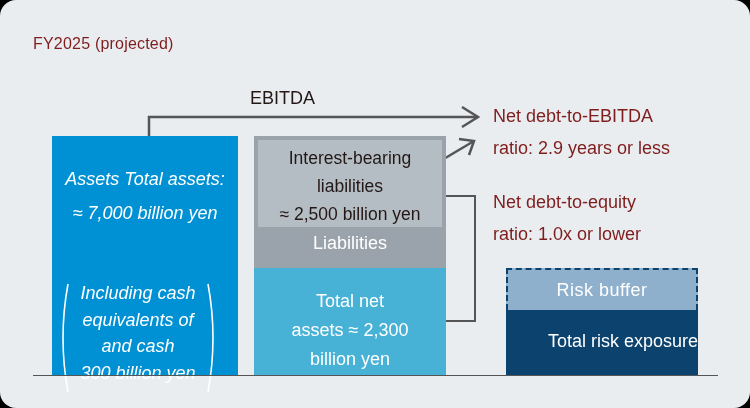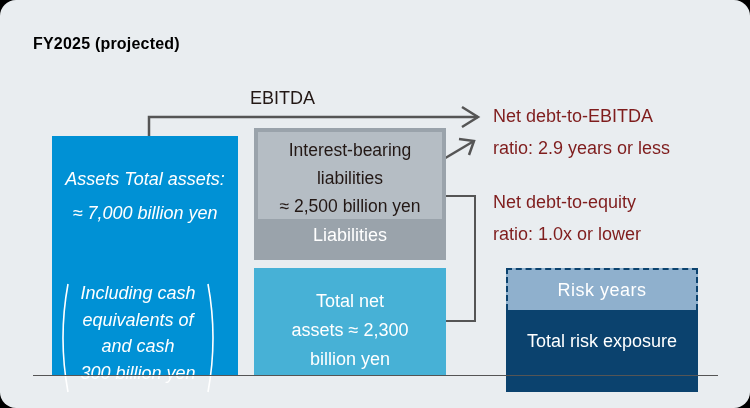--- a/index.html
+++ b/index.html
@@ -4,42 +4,42 @@
 <style>
   html, body { margin: 0; padding: 0; background: #000; }
   body { width: 750px; height: 408px; overflow: hidden; position: relative; }
   .card {
     position: absolute; left: 0; top: 0; width: 750px; height: 408px;
     background: #e9edf0; border-radius: 16px; overflow: hidden;
     font-family: "Liberation Sans", "DejaVu Sans", sans-serif;
   }
   .title {
     position: absolute; left: 33px; top: 35px;
-    font-size: 16px; font-weight: bold; color: #000000; letter-spacing: 0.2px;
+    font-size: 16px; font-weight: normal; color: #7f1d1d; letter-spacing: 0.2px;
   }
   .ebitda-label {
     position: absolute; left: 250px; top: 88px;
     font-size: 18px; color: #231815;
   }
   .bar { position: absolute; box-sizing: border-box; color: #fff; text-align: center; }
   .assets { left: 52px; top: 136px; width: 186px; height: 239px; background: #0091d5; font-style: italic; }
   .assets .main { position: absolute; left: 0; right: 0; top: 26px; font-size: 18px; line-height: 34px; }
   .assets .paren-wrap { position: absolute; left: 0; right: 14px; top: 96px; height: 118px; margin-top: 48px; }
   .assets .paren-text { position: absolute; left: 20px; right: 20px; top: 0; font-size: 18px; line-height: 26.5px; }
   .paren { position: absolute; top: 2px; width: 14px; height: 112px; }
   .paren.l { left: 4px; }
   .paren.r { right: 4px; }
 
-  .liab { left: 254px; top: 128px; width: 192px; height: 132px; background: #9aa3ab; }
+  .liab { left: 254px; top: 136px; width: 192px; height: 132px; background: #9aa3ab; }
   .ibl { position: absolute; left: 4px; top: 4px; width: 184px; height: 87px; background: #b5bdc4; color: #231815; font-size: 17.5px; line-height: 28px; padding-top: 4px; box-sizing: border-box; }
   .liab-label { position: absolute; left: 0; right: 0; top: 97px; font-size: 18px; }
   .equity { left: 254px; top: 268px; width: 192px; height: 107px; background: #47b1d6; font-size: 18px; line-height: 29px; padding-top: 19px; }
 
   .buffer { left: 506px; top: 268px; width: 192px; height: 42px; background: #8fb0cd; border: 2px dashed #0b426e; border-bottom: none; font-size: 18px; line-height: 40px; color: #fff; letter-spacing: 0.5px; }
-  .exposure { left: 506px; top: 310px; width: 192px; height: 82px; background: #0b426e; font-size: 18px; line-height: 63px; }
+  .exposure { left: 506px; top: 310px; width: 192px; height: 65px; background: #0b426e; font-size: 18px; line-height: 63px; text-align: right; }
 
   .baseline { position: absolute; left: 33px; top: 375px; width: 685px; height: 1px; background: #555; }
 
   .ratio { position: absolute; left: 493px; font-size: 18px; color: #7f1d1d; line-height: 32px; }
   .r1 { top: 100px; }
   .r2 { top: 186px; }
 
   svg.connectors { position: absolute; left: 0; top: 0; width: 750px; height: 408px; pointer-events: none; }
 </style>
 </head>
@@ -89,21 +89,21 @@
     </div>
     <div class="liab-label">Liabilities</div>
   </div>
 
   <div class="bar equity">
     <div>Total net</div>
     <div>assets ≈ 2,300</div>
     <div>billion yen</div>
   </div>
 
-  <div class="bar buffer">Risk years</div>
+  <div class="bar buffer">Risk buffer</div>
   <div class="bar exposure">Total risk exposure</div>
 
   <div class="baseline"></div>
 
   <div class="ratio r1">
     <div>Net debt-to-EBITDA</div>
     <div>ratio: 2.9 years or less</div>
   </div>
   <div class="ratio r2">
     <div>Net debt-to-equity</div>

